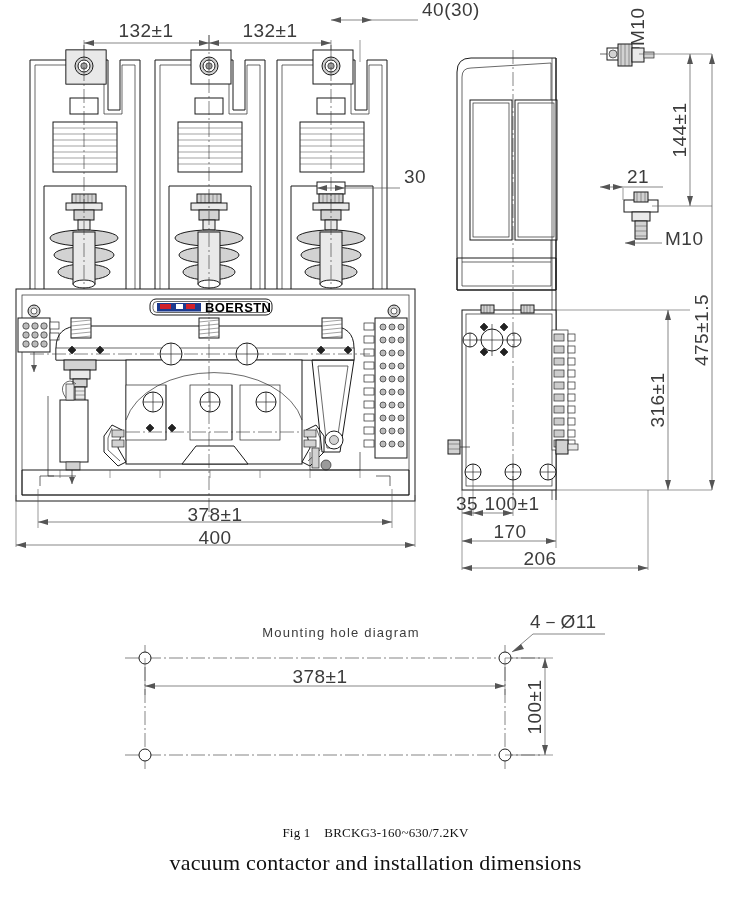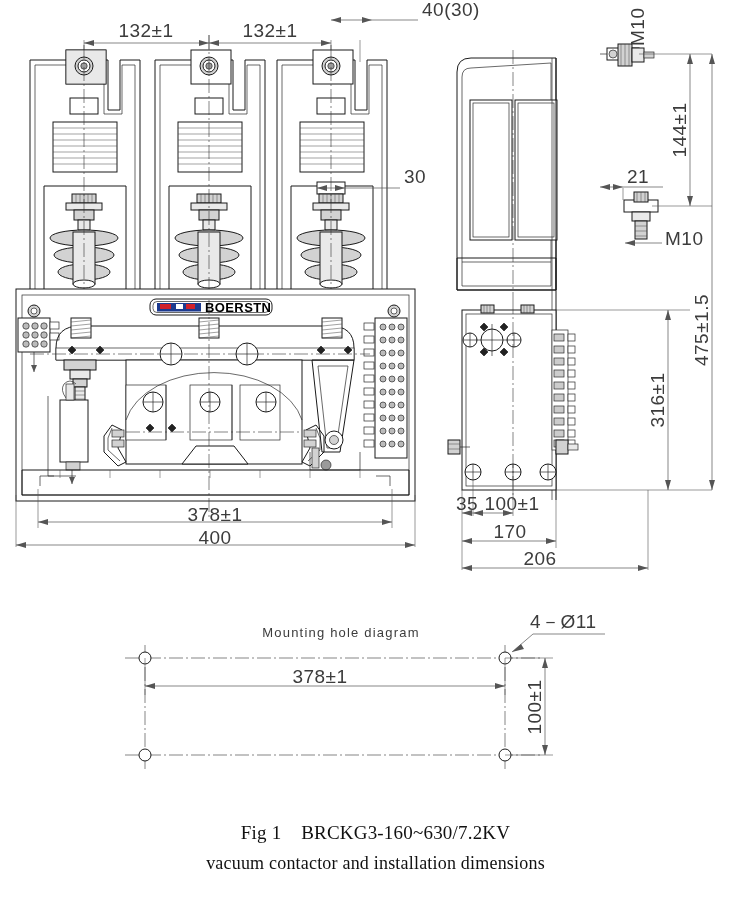--- a/index.html
+++ b/index.html
@@ -63,27 +63,27 @@
   .caption-block {
     position: absolute;
     left: 0;
     top: 818px;
     width: 751px;
     text-align: center;
     font-family: "Liberation Serif", serif;
     color: #111;
   }
   .caption-line1 {
-    font-size: 19px;
+    font-size: 13px;
     letter-spacing: 0.2px;
     line-height: 30px;
     white-space: pre;
   }
   .caption-line2 {
-    font-size: 18px;
+    font-size: 22px;
     letter-spacing: 0.2px;
     line-height: 30px;
   }
 </style>
 </head>
 <body>
 
 <div id="drawing-root">
 
   <svg class="sheet" viewBox="0 0 751 897">

